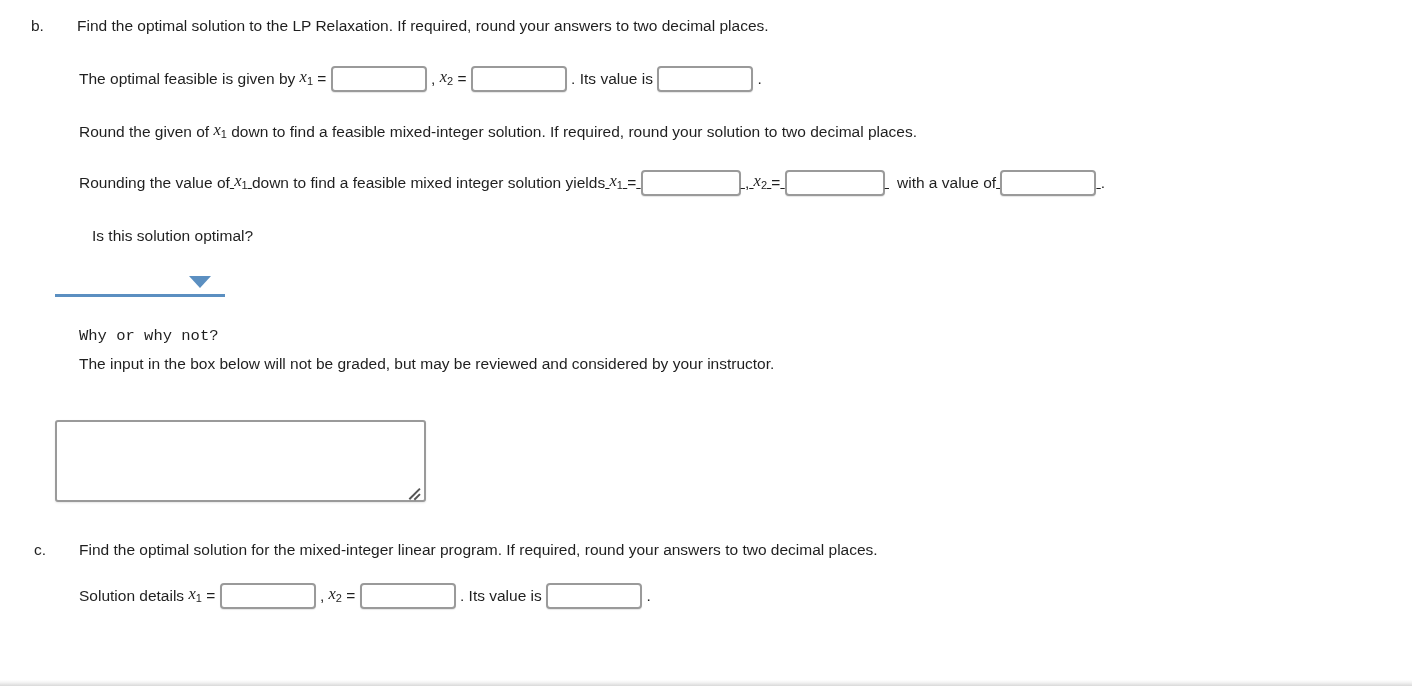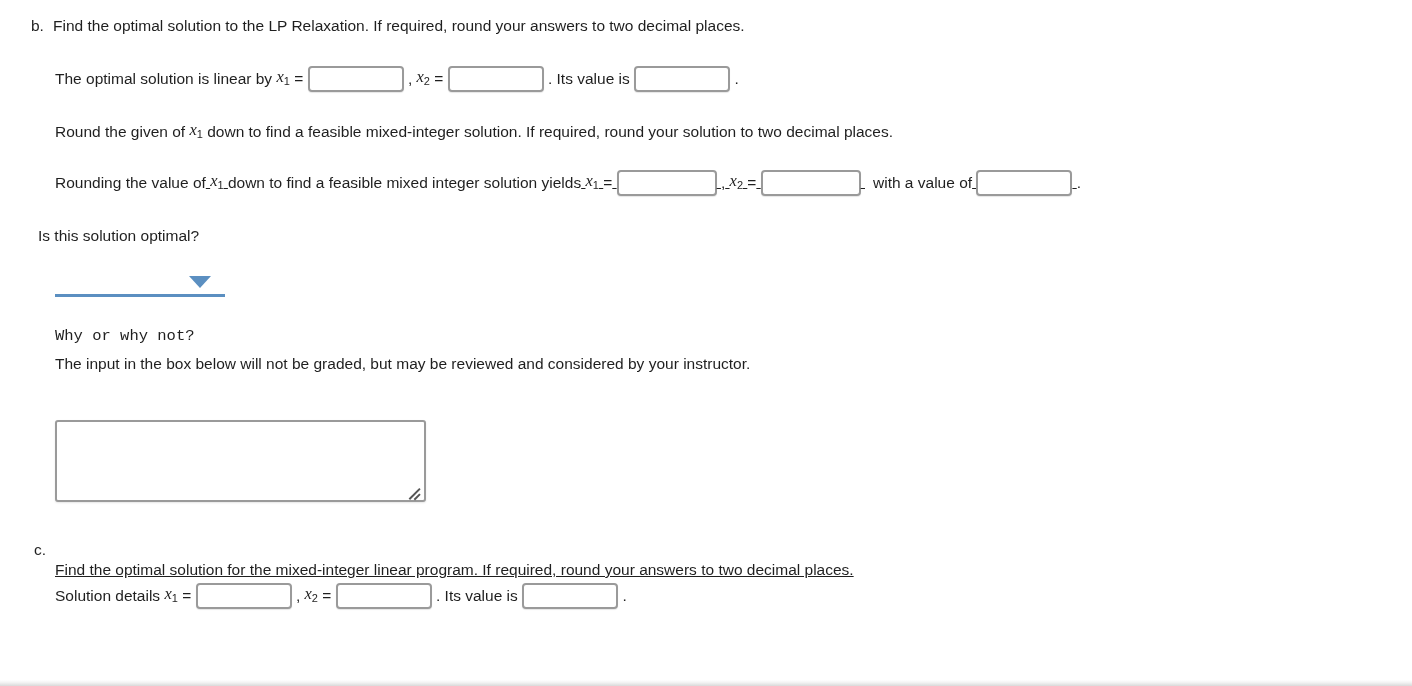--- a/index.html
+++ b/index.html
@@ -24,20 +24,21 @@
     background: #ffffff;
   }
 
   
   .q-row {
     position: absolute;
     font-size: 15.5px;
     line-height: 20px;
     color: #1f1f1f;
     white-space: nowrap;
+    margin-left: 24px;
   }
   .q-label {
     position: absolute;
     font-size: 15.5px;
     line-height: 20px;
     color: #1f1f1f;
     white-space: nowrap;
   }
 
   .var {
@@ -159,21 +160,21 @@
 </style>
 </head>
 <body>
 
 <div class="page">
 
   <div class="q-label" style="left:31px; top:16px;">b.</div>
   <div class="q-row" style="left:53px; top:16px;">Find the optimal solution to the LP Relaxation. If required, round your answers to two decimal places.</div>
 
   <div class="q-row" style="left:55px; top:66px;">
-    <span class="inline-chunk">The optimal solution is linear by</span>
+    <span class="inline-chunk">The optimal feasible is given by</span>
     <span class="var inline-chunk"><span>x</span><sub>1</sub></span>
     <span class="inline-chunk">=</span>
     <input class="ans w-96" type="text" value="" style="">
     <span class="inline-chunk">,</span>
     <span class="var inline-chunk"><span>x</span><sub>2</sub></span>
     <span class="inline-chunk">=</span>
     <input class="ans w-96" type="text" value="" style="">
     <span class="inline-chunk">. Its value is</span>
     <input class="ans w-96" type="text" value="" style="">
     <span class="inline-chunk">.</span>
@@ -194,39 +195,39 @@
     <input class="ans w-100" type="text" value="" style="">
     <span class="inline-chunk">,</span>
     <span class="var inline-chunk"><span>x</span><sub>2</sub></span>
     <span class="inline-chunk">=</span>
     <input class="ans w-100" type="text" value="" style="">
     <span class="inline-chunk" style="margin-left:8px;">with a value of</span>
     <input class="ans w-96" type="text" value="" style="">
     <span class="inline-chunk">.</span>
   </div>
 
-  <div class="q-row" style="left:38px; top:226px;">Is this solution optimal?</div>
+  <div class="q-row" style="left:68px; top:226px;">Is this solution optimal?</div>
 
   <div class="dropdown" style="left:55px; top:268px;">
     <span class="selected-text"></span>
     <span class="caret"></span>
   </div>
 
   <div class="q-row" style="left:55px; top:326px;font-family:Liberation Mono, monospace;">Why or why not?</div>
 
   <div class="q-row" style="left:55px; top:354px;">The input in the box below will not be graded, but may be reviewed and considered by your instructor.</div>
 
   <textarea class="comment-box" style="left: 55px; top: 420px; width: 371px; height: 82px;" placeholder=""></textarea>
   <span class="resize-grip" style="left:407px; top:484px;">
     <i class="a"></i>
       <i class="b"></i>
   </span>
 
   <div class="q-label" style="left:34px; top:540px;">c.</div>
-  <div class="q-row" style="left:55px; top:560px;text-decoration:underline;">Find the optimal solution for the mixed-integer linear program. If required, round your answers to two decimal places.</div>
+  <div class="q-row" style="left:55px; top:540px;">Find the optimal solution for the mixed-integer linear program. If required, round your answers to two decimal places.</div>
 
   <div class="q-row" style="left:55px; top:583px;">
     <span class="inline-chunk">Solution details</span>
     <span class="var inline-chunk"><span>x</span><sub>1</sub></span>
     <span class="inline-chunk">=</span>
     <input class="ans w-96" type="text" value="" style="">
     <span class="inline-chunk">,</span>
     <span class="var inline-chunk"><span>x</span><sub>2</sub></span>
     <span class="inline-chunk">=</span>
     <input class="ans w-96" type="text" value="" style="">

